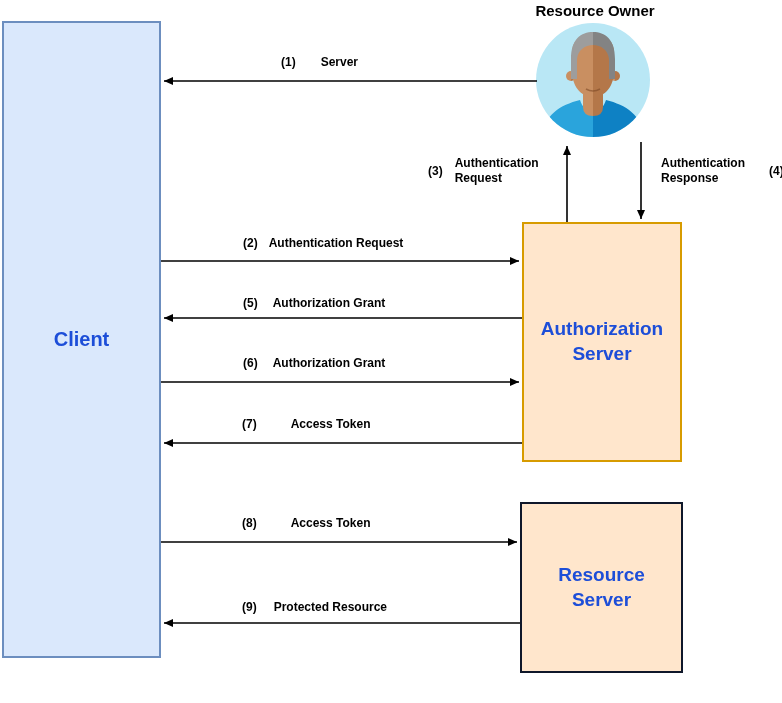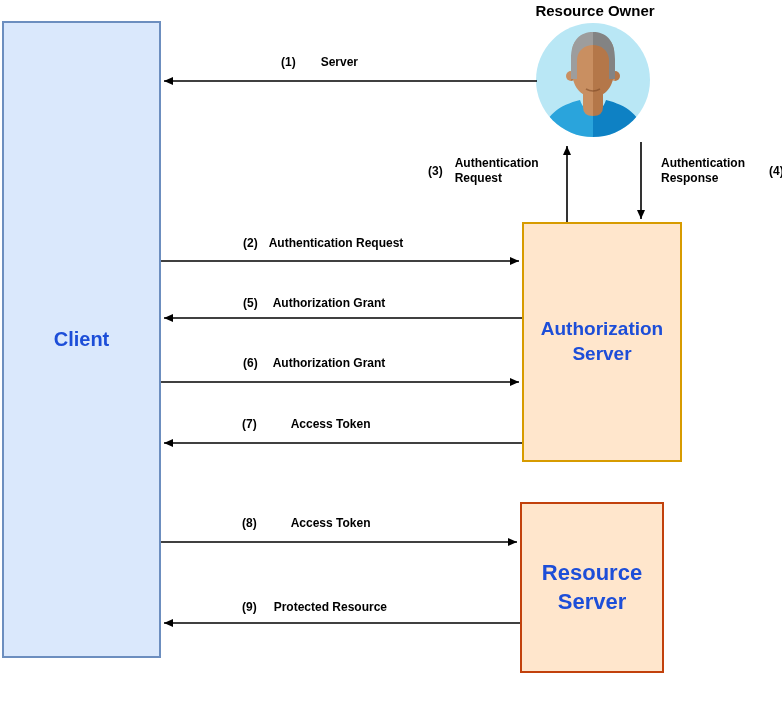--- a/index.html
+++ b/index.html
@@ -34,24 +34,24 @@
   #auth-server-box {
     left: 522px; top: 222px; width: 160px; height: 240px;
     background: #ffe6cc;
     border: 2px solid #d79b00;
     font-size: 19px;
     line-height: 1.3;
   }
   #auth-server-box .node-label { width: 140px; }
 
   #resource-server-box {
-    left: 520px; top: 502px; width: 144px; height: 171px;
+    left: 520px; top: 502px; width: 163px; height: 171px;
     background: #ffe6cc;
-    border: 2px solid #c2410c;
-    font-size: 22px;
+    border: 2px solid #0f172a;
+    font-size: 19px;
     line-height: 1.3;
   }
   #resource-server-box .node-label { width: 110px; }
 
   #resource-owner-title {
     position: absolute;
     left: 480px; top: 2px; width: 230px;
     text-align: center;
     font-size: 15px;
     font-weight: bold;

